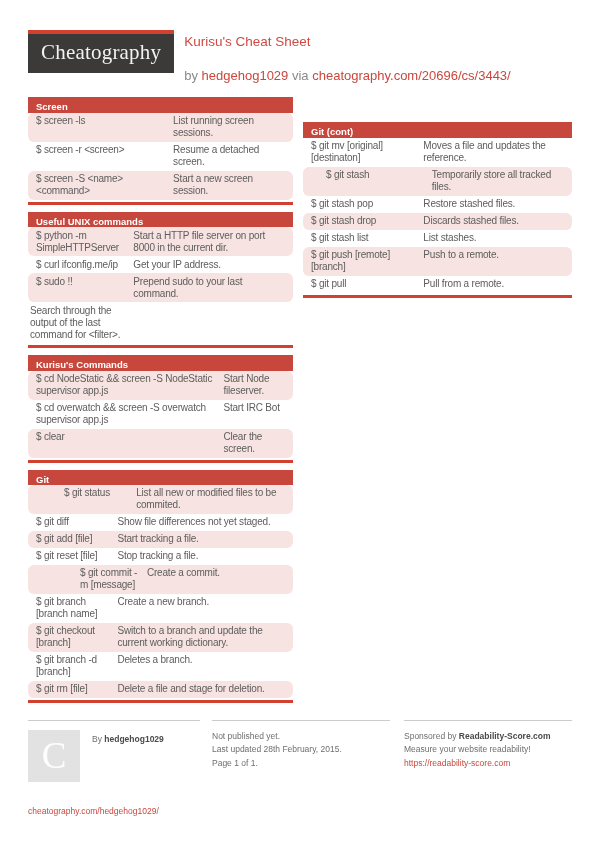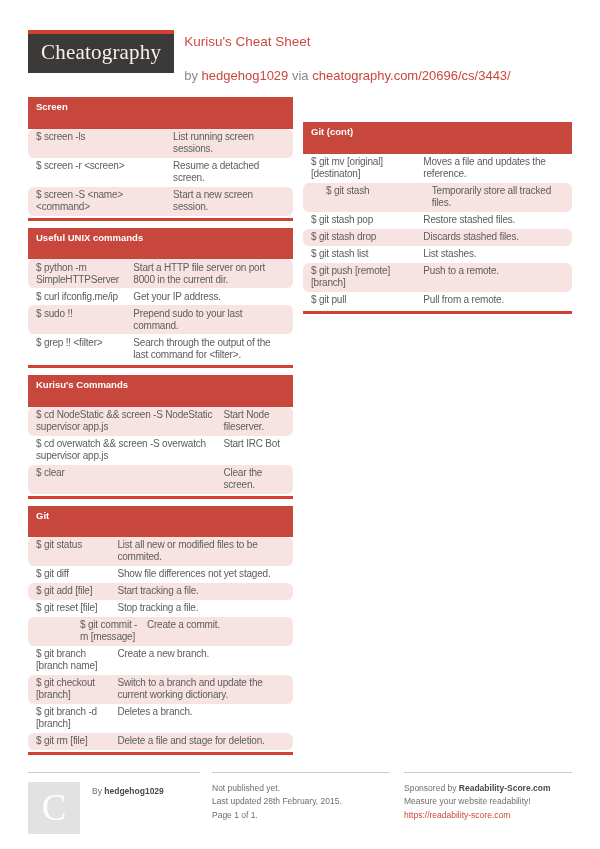--- a/index.html
+++ b/index.html
@@ -34,21 +34,21 @@
   .byline{font-size:13px;color:var(--muted-gray);margin-top:18px;}
   .byline a{color:var(--link-red);text-decoration:none;}
 
   
   main{display:flex;gap:10px;align-items:flex-start;}
   .col-left{width:265px;flex:none;}
   .col-right{width:269px;flex:none;margin-top:25px;}
   .sheet-table{margin-bottom:7px;}
   .t-header{
     background:var(--header-red);color:#fff;font-size:9.5px;font-weight:bold;
-    padding:5px 8px 16px;line-height:1.1;
+    padding:5px 8px 0;line-height:1.1;
   }
   .t-row{display:grid;color:var(--text-gray);font-size:10px;line-height:12px;letter-spacing:-0.2px;border-radius:6px;}
   .t-row.pink{background:var(--row-pink);}
   .t-cell{padding:2.5px 2px 2.5px 8px;}
   .t-cell.desc{padding:2.5px 6px 2.5px 2px;}
   .t-bottombar{height:3px;background:var(--bar-red);margin-top:2px;}
 
   
   footer{display:flex;margin-top:10px;}
   .f-col{border-top:1px solid var(--rule-gray);padding-top:9px;font-size:8.5px;color:#6e6e6e;line-height:13.5px;}
@@ -107,21 +107,20 @@
           </div>
           <div class="t-row" style="grid-template-columns: 39% 1fr;">
             <div class="t-cell cmd">$ curl ifconfig.me/ip</div>
             <div class="t-cell desc">Get your IP address.</div>
           </div>
           <div class="t-row pink" style="grid-template-columns: 39% 1fr;">
             <div class="t-cell cmd">$ sudo !!</div>
             <div class="t-cell desc">Prepend sudo to your last command.</div>
           </div>
           <div class="t-row" style="grid-template-columns: 39% 1fr;">
-            <div class="t-cell cmd">$ grep !! &lt;filter&gt;</div>
             <div class="t-cell desc">Search through the output of the last command for &lt;filter&gt;.</div>
           </div>
           <div class="t-bottombar"></div>
         </section>
         <section class="sheet-table">
           <div class="t-header">Kurisu's Commands</div>
           <div class="t-row pink" style="grid-template-columns: 73% 1fr;">
             <div class="t-cell cmd">$ cd NodeStatic &amp;&amp; screen -S NodeStatic supervisor app.js</div>
             <div class="t-cell desc">Start Node fileserver.</div>
           </div>
@@ -130,21 +129,21 @@
             <div class="t-cell desc">Start IRC Bot</div>
           </div>
           <div class="t-row pink" style="grid-template-columns: 73% 1fr;">
             <div class="t-cell cmd">$ clear</div>
             <div class="t-cell desc">Clear the screen.</div>
           </div>
           <div class="t-bottombar"></div>
         </section>
         <section class="sheet-table">
           <div class="t-header">Git</div>
-          <div class="t-row pink" style="grid-template-columns: 33% 1fr;">
+          <div class="t-row pink" style="grid-template-columns: 33% 1fr; padding-left: 28px;">
             <div class="t-cell cmd">$ git status</div>
             <div class="t-cell desc">List all new or modified files to be commited.</div>
           </div>
           <div class="t-row" style="grid-template-columns: 33% 1fr;">
             <div class="t-cell cmd">$ git diff</div>
             <div class="t-cell desc">Show file differences not yet staged.</div>
           </div>
           <div class="t-row pink" style="grid-template-columns: 33% 1fr;">
             <div class="t-cell cmd">$ git add [file]</div>
             <div class="t-cell desc">Start tracking a file.</div>

